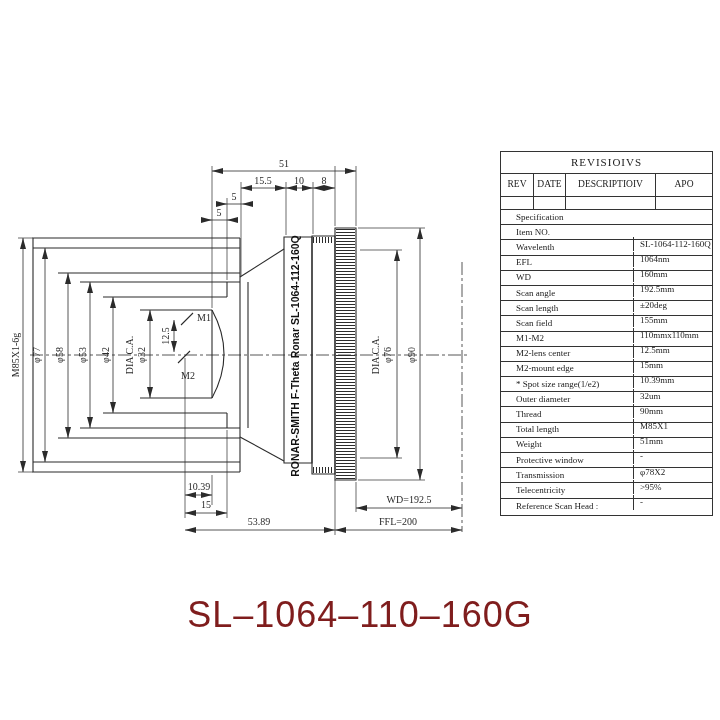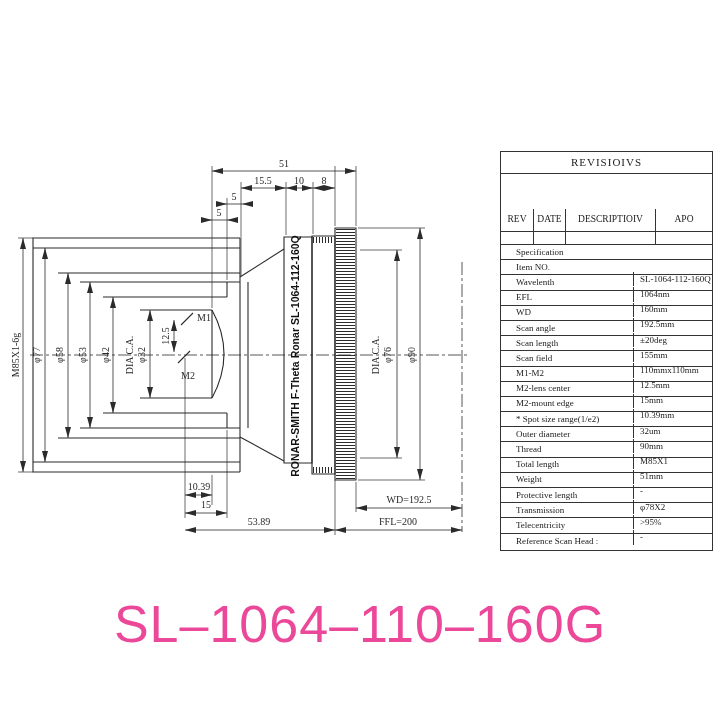--- a/index.html
+++ b/index.html
@@ -17,35 +17,35 @@
   .tick-bot{position:absolute;left:313px;top:467px;width:21px;height:6px;
            background:repeating-linear-gradient(to right,#2b2b2b 0 1px,transparent 1px 3px);}
 
   
   .panel{position:absolute;left:500px;top:151px;width:213px;border:1.5px solid #333;
          box-sizing:border-box;font-size:9px;line-height:1;background:#fff;}
   .rev-title{height:21px;display:flex;align-items:center;justify-content:center;
          border-bottom:1px solid #333;font-size:11px;letter-spacing:1px;}
   .rev-cols,.rev-empty{display:grid;grid-template-columns:33px 32px 90px 1fr;}
   .rev-cols > div{height:22px;display:flex;align-items:center;justify-content:center;
-         border-right:1px solid #333;border-bottom:1px solid #333;font-size:9.5px;margin-top:35px;}
+         border-right:1px solid #333;border-bottom:1px solid #333;font-size:9.5px;}
   .rev-cols > div:last-child{border-right:none;}
   .rev-empty > div{height:12px;border-right:1px solid #333;border-bottom:1px solid #333;}
   .rev-empty > div:last-child{border-right:none;}
   .srow{display:flex;height:15.2px;border-bottom:1px solid #333;align-items:center;box-sizing:border-box;}
   .srow:last-child{border-bottom:none;}
   .srow .lbl{flex:1 1 auto;padding-left:5px;white-space:nowrap;overflow:hidden;margin-left:10px;}
   .srow .val{width:79px;flex:0 0 79px;border-left:1px solid #333;height:100%;
          display:flex;align-items:center;padding-left:6px;box-sizing:border-box;white-space:nowrap;margin-top:24px;}
   .srow.full .lbl{padding-left:5px;}
   .srow.footer{height:16.5px;}
 
   
   .big-title{position:absolute;left:0;top:594px;width:720px;text-align:center;
-         font-family:"Liberation Sans",sans-serif;font-size:52px;color:#ec4899;letter-spacing:1px;}
+         font-family:"Liberation Sans",sans-serif;font-size:36px;color:#7f1d1d;letter-spacing:1px;}
 </style>
 </head>
 <body>
 
 <div id="stage">
 
   <svg id="drawing" viewBox="0 0 720 720">
     <defs>
       <marker id="ar" markerWidth="12" markerHeight="8" refX="11" refY="4" orient="auto-start-reverse" markerUnits="userSpaceOnUse">
         <path d="M0,1 L11,4 L0,7 Z" fill="#2b2b2b"></path>
@@ -236,21 +236,21 @@
       </div>
     <div class="srow">
         <span class="lbl">Total length</span>
         <span class="val">51mm</span>
       </div>
     <div class="srow">
         <span class="lbl">Weight</span>
         <span class="val">-</span>
       </div>
     <div class="srow">
-        <span class="lbl">Protective length</span>
+        <span class="lbl">Protective window</span>
         <span class="val">φ78X2</span>
       </div>
     <div class="srow">
         <span class="lbl">Transmission</span>
         <span class="val">&gt;95%</span>
       </div>
     <div class="srow">
         <span class="lbl">Telecentricity</span>
         <span class="val">-</span>
       </div>

